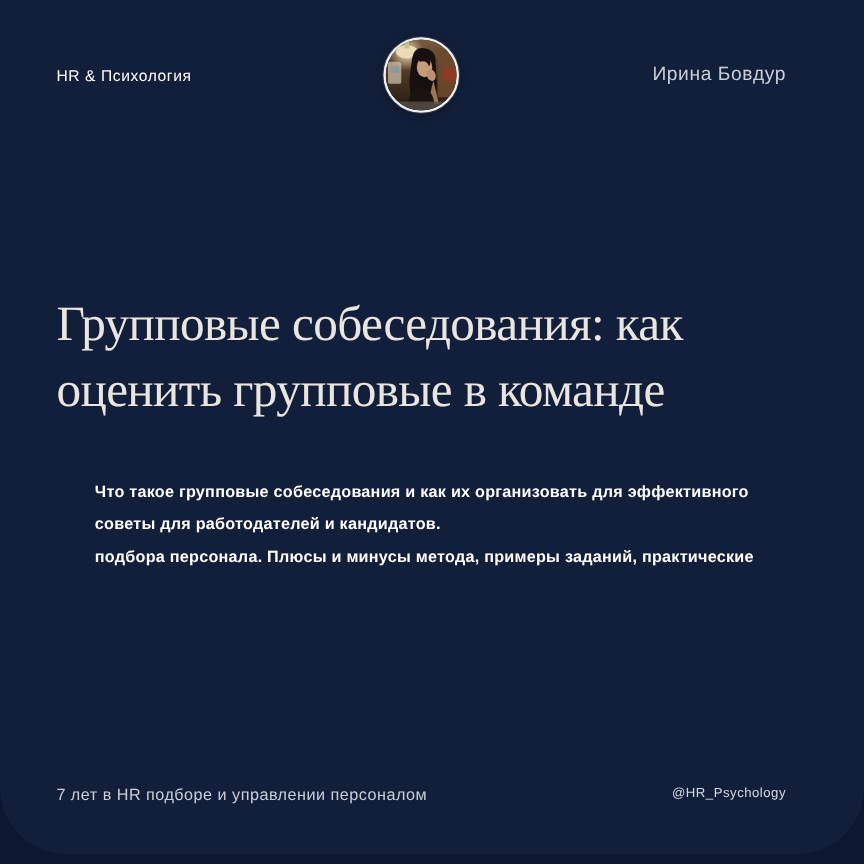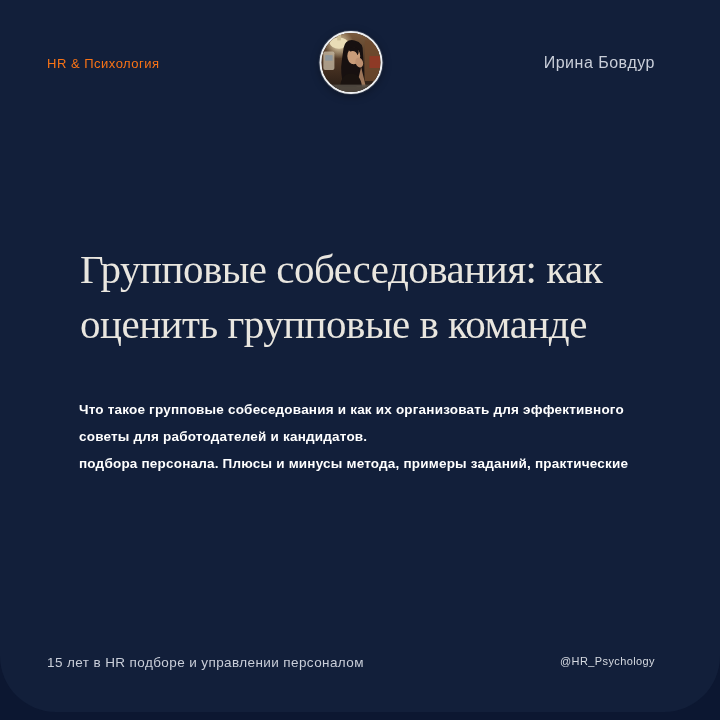--- a/index.html
+++ b/index.html
@@ -11,21 +11,21 @@
   .stage{position:relative;width:720px;height:720px;background:#0c1731;}
   .card{
     position:absolute;left:0;top:0;width:720px;height:712px;
     background:#121f3a;
     border-radius:0 0 56px 56px;
   }
   
   .header{position:absolute;left:47px;right:65px;top:31px;height:64px;}
   .brand{
     position:absolute;left:0;top:50%;transform:translateY(-50%);
-    color:#f97316;font-size:13px;letter-spacing:.5px;font-weight:500;
+    color:#ffffff;font-size:13px;letter-spacing:.5px;font-weight:500;
     white-space:nowrap;
   }
   .author{
     position:absolute;right:0;top:50%;transform:translateY(-50%);
     color:#c9ced9;font-size:16px;letter-spacing:.5px;font-weight:500;
     white-space:nowrap;
   }
   .avatar{
     position:absolute;left:50%;top:0;transform:translateX(-50%);
     width:59px;height:59px;border-radius:50%;
@@ -35,21 +35,21 @@
     background:#3a281c;
   }
   .avatar svg{display:block;width:100%;height:100%;}
   
   .title{
     position:absolute;left:47px;top:215px;width:620px;
     font-family:"Liberation Serif","DejaVu Serif",serif;
     font-weight:400;font-size:41px;line-height:55px;
     color:#e9e6df;letter-spacing:-0.5px;
   }
-  .title .line{white-space:nowrap;margin-left:33px;}
+  .title .line{white-space:nowrap;}
   
   .description{
     position:absolute;left:47px;top:396px;width:560px;
     color:#ffffff;font-weight:700;font-size:13.5px;line-height:27px;
     letter-spacing:.2px;
   }
   .description .line{white-space:nowrap;margin-left:32px;}
   
   .footer{position:absolute;left:47px;right:65px;top:655px;height:20px;}
   .tagline{
@@ -111,18 +111,18 @@
       <div class="line">оценить групповые в команде</div>
     </h1>
 
     <div class="description">
       <div class="line">Что такое групповые собеседования и как их организовать для эффективного</div>
       <div class="line">советы для работодателей и кандидатов.</div>
       <div class="line">подбора персонала. Плюсы и минусы метода, примеры заданий, практические</div>
     </div>
 
     <div class="footer">
-      <span class="tagline">15 лет в HR подборе и управлении персоналом</span>
+      <span class="tagline">7 лет в HR подборе и управлении персоналом</span>
       <span class="handle">@HR_Psychology</span>
     </div>
 
   </div>
 </div>
 
 </body></html>

